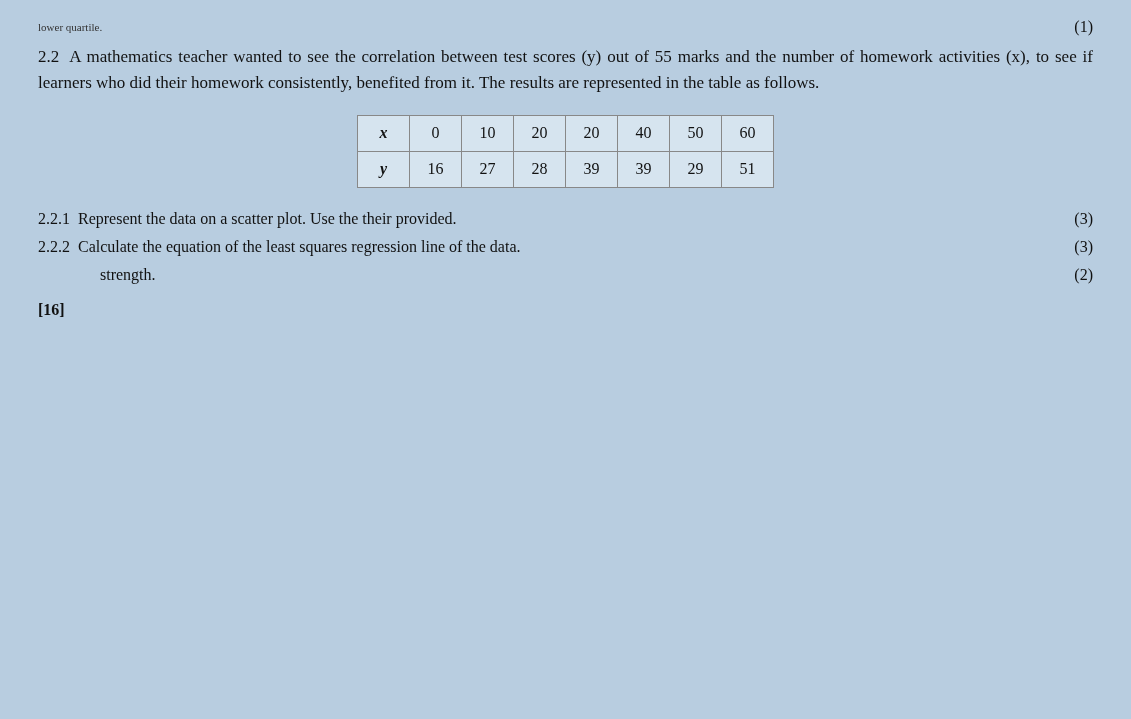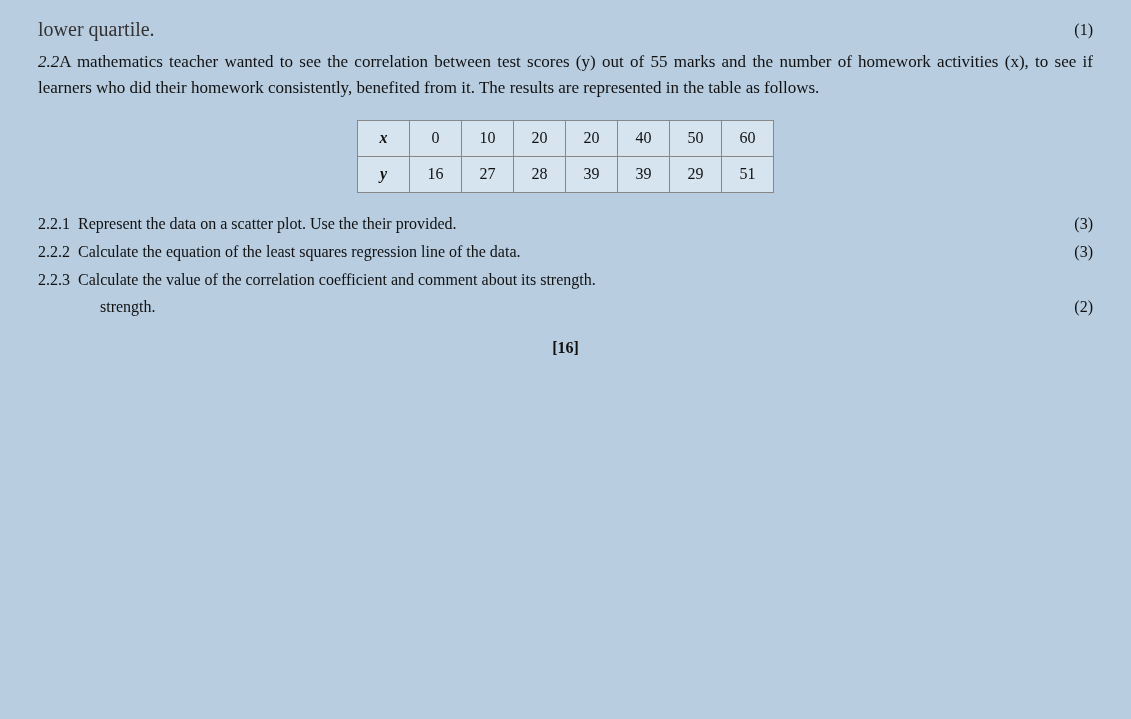--- a/index.html
+++ b/index.html
@@ -38,21 +38,21 @@
     .section-header {
       font-size: 17px;
       color: #111;
       line-height: 1.55;
       text-align: justify;
       margin-bottom: 14px;
     }
 
     .section-number {
       font-weight: normal;
-      font-style: italic;
+      margin-right: 10px;
     }
 
     .table-container {
       display: flex;
       justify-content: center;
       margin: 18px 0 18px 0;
     }
 
     table.data-table {
       border-collapse: collapse;
@@ -96,42 +96,42 @@
       text-align: right;
       font-size: 16px;
     }
 
     .indent-block {
       padding-left: 62px;
     }
 
     .bottom-row {
       display: flex;
-      justify-content: center;
-      margin-top: 19px;
+      justify-content: flex-start;
+      margin-top: 12px;
     }
 
     .total-marks {
       font-size: 16px;
       font-weight: bold;
       color: #111;
     }
 
     .top-right-mark {
       font-size: 16px;
       color: #111;
     }
   </style>
 </head>
 <body>
 
 <div class="page-content">
 
   <div class="top-bar">
-    <span style="font-size:20px; color:#333;">lower quartile.</span>
+    <span style="font-size:11px; color:#333;">lower quartile.</span>
     <span class="top-right-mark">(1)</span>
   </div>
 
   <div class="section-header">
     <span class="section-number">2.2</span><span>A mathematics teacher wanted to see the correlation between test scores (y) out of 55 marks and the number of homework activities (x), to see if learners who did their homework consistently, benefited from it. The results are represented in the table as follows.</span>
   </div>
 
   <div class="table-container">
     <table class="data-table">
       <tbody>
@@ -172,23 +172,20 @@
       <div class="question-text">
         <div>
           <span>2.2.2&nbsp;&nbsp;</span><span>Calculate the equation of the least squares regression line of the data.</span>
         </div>
       </div>
       <div class="question-marks" style="align-self: flex-end;">(3)</div>
     </div>
 
     <div class="question-row">
       <div class="question-text">
-        <div>
-          <span>2.2.3&nbsp;&nbsp;</span><span>Calculate the value of the correlation coefficient and comment about its strength.</span>
-        </div>
         <div class="indent-block">
           strength.
         </div>
       </div>
       <div class="question-marks" style="align-self: flex-end;">(2)</div>
     </div>
 
   </div>
 
   <div class="bottom-row">

